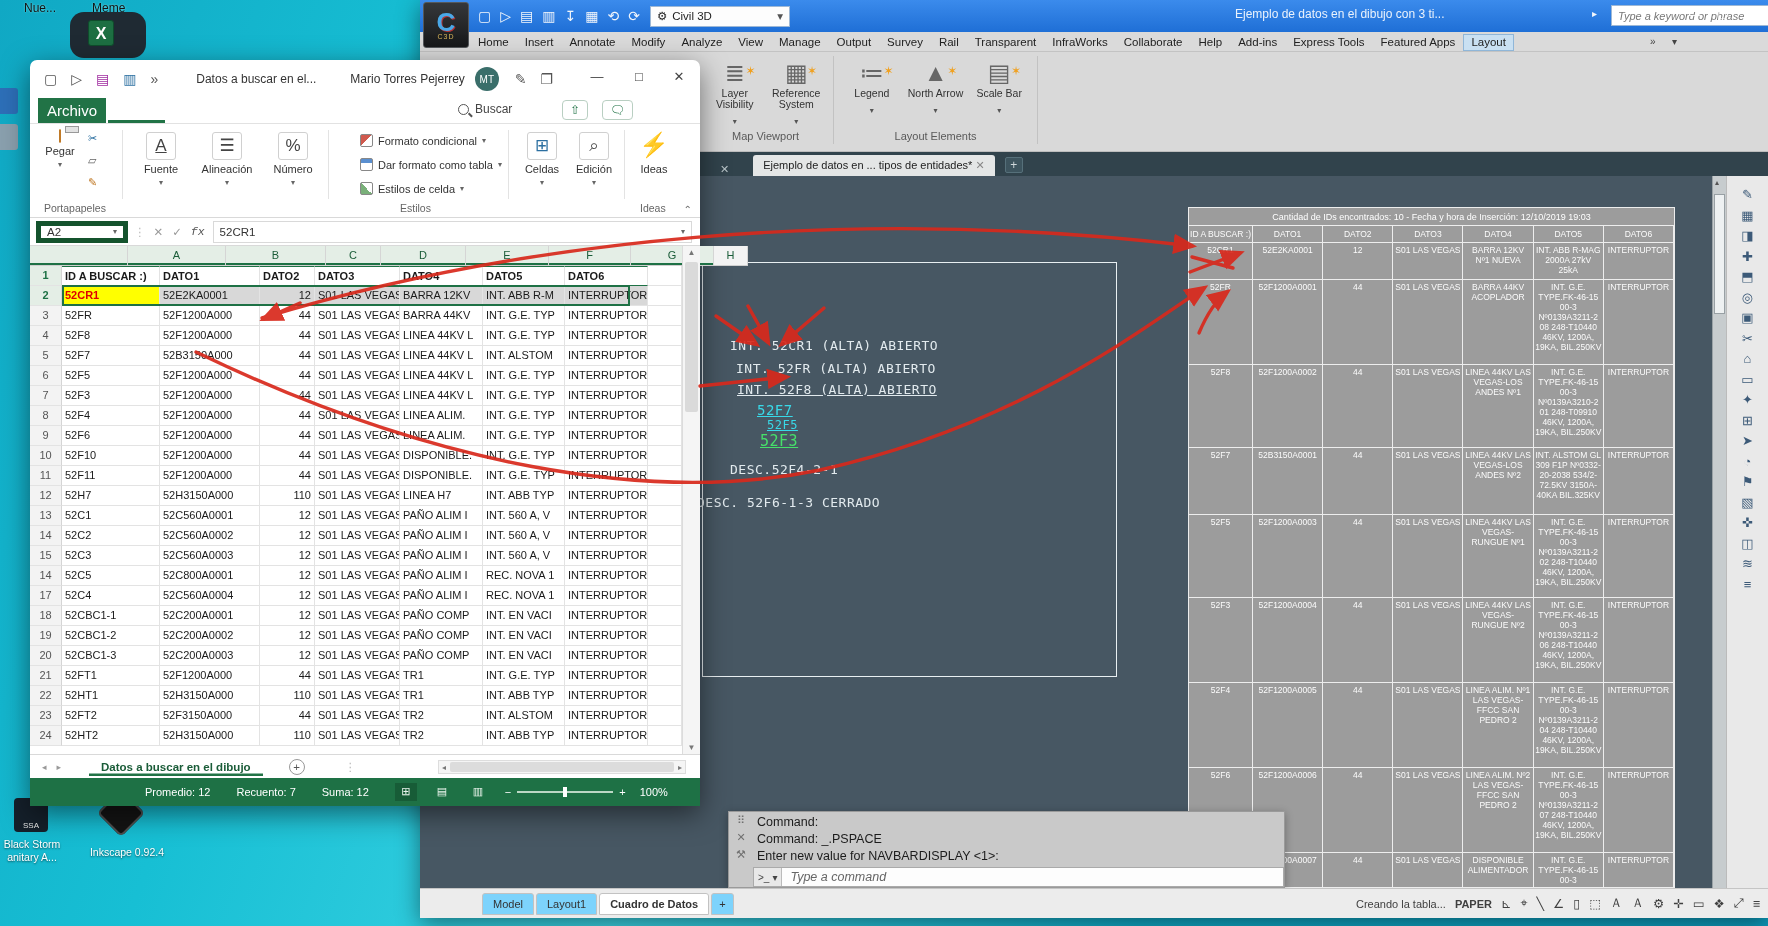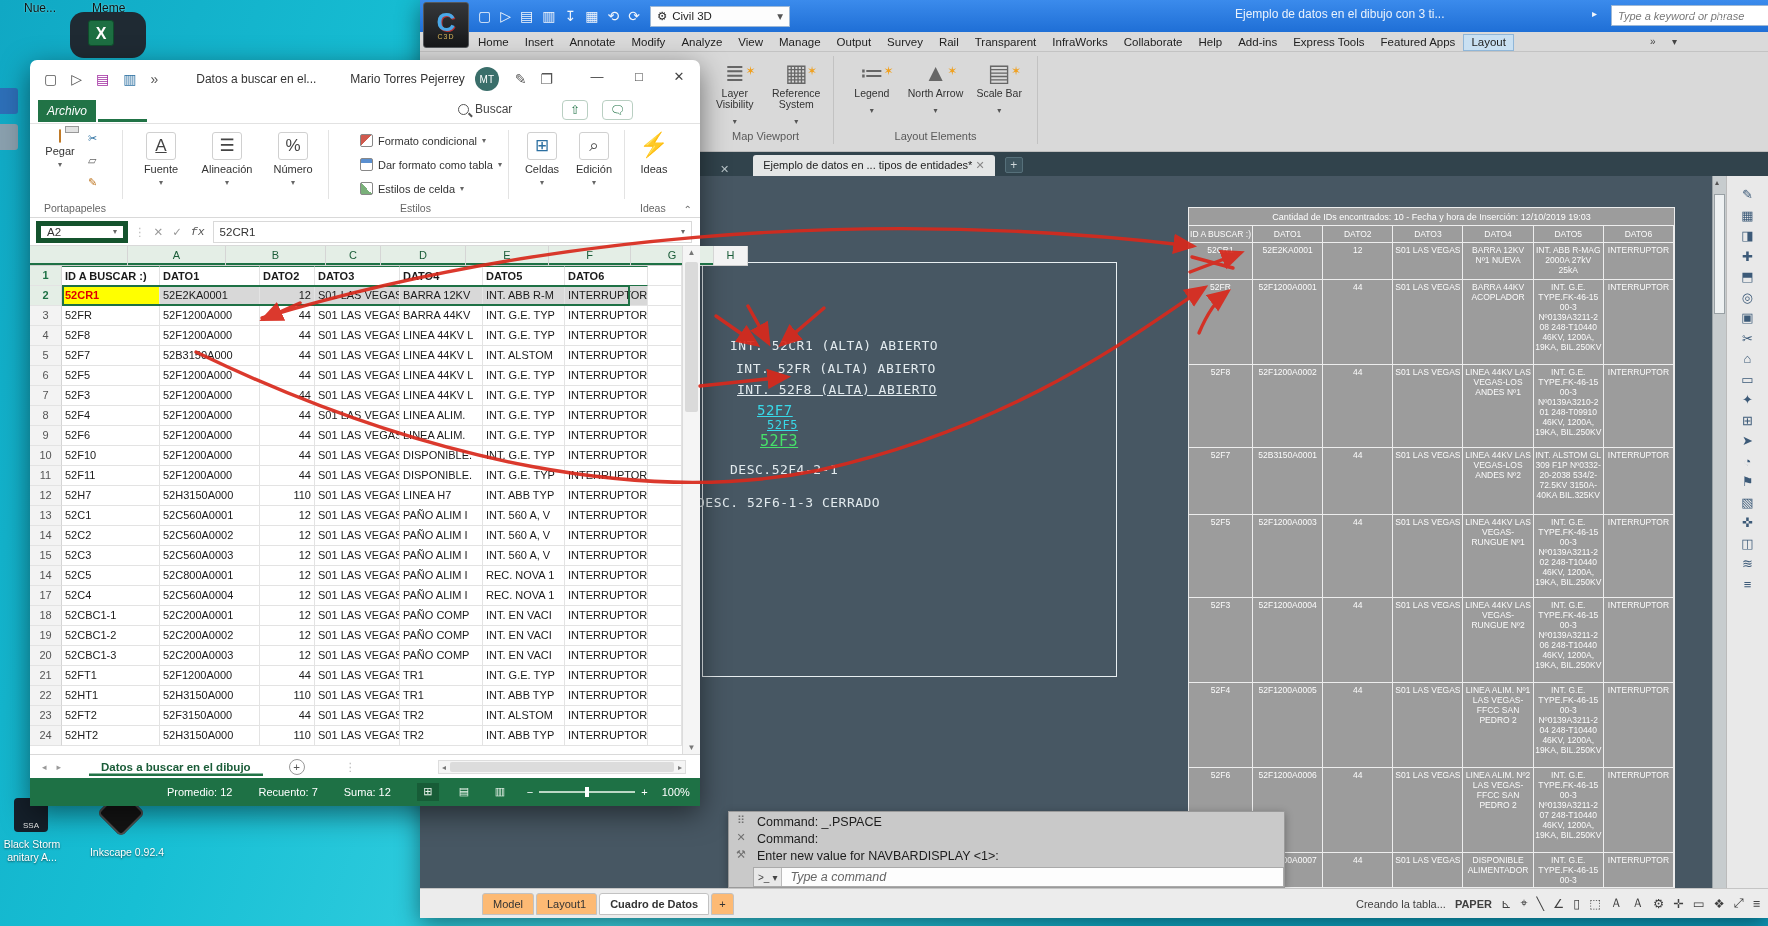--- a/index.html
+++ b/index.html
@@ -79,36 +79,36 @@
   .cmd .gut{width:24px;display:flex;flex-direction:column;align-items:center;color:#707070;font-size:11px;padding-top:2px;gap:4px;}
   .cmd .body{flex:1;display:flex;flex-direction:column;}
   .cmd .lines{flex:1;font-family:"DejaVu Sans Mono",monospace;font-size:12.5px;color:#1c1c1c;padding:2px 4px;line-height:17px;}
   .cmd .inrow{height:22px;background:#fdfdfd;border:1px solid #aaa;display:flex;align-items:center;font-family:"DejaVu Sans Mono",monospace;font-size:12.5px;color:#666;}
   .cmd .chip{background:#e8e8e8;border-right:1px solid #bbb;height:100%;display:flex;align-items:center;padding:0 4px;font-size:10px;color:#444;gap:3px;}
   .cmd .ph{font-style:italic;margin-left:8px;}
 
   
   .astat{left:0;bottom:0;width:100%;height:30px;background:#ececec;border-top:1px solid #c5c5c5;display:flex;align-items:center;z-index:25;}
   .ltabs{display:flex;align-items:center;gap:2px;margin-left:62px;font-size:11px;color:#333;}
-  .ltab{padding:4px 10px;background:#fdba74;border:1px solid #c2c2c2;border-radius:3px 3px 0 0;}
+  .ltab{padding:4px 10px;background:#7dd3fc;border:1px solid #c2c2c2;border-radius:3px 3px 0 0;}
   .ltab.on{background:#fff;font-weight:700;}
   .ltab.plus{padding:4px 7px;}
   .arx{position:absolute;right:8px;display:flex;align-items:center;gap:9px;font-size:12.5px;color:#3f3f3f;}
   .arx .txt{font-size:11px;}
   .arx .paper{font-size:11px;font-weight:700;}
 
   
   .xl{left:30px;top:60px;width:670px;height:746px;background:#fff;border-radius:7px 7px 0 0;box-shadow:0 8px 28px rgba(0,0,0,.5);z-index:30;}
   .xl-tb{position:absolute;left:0;top:0;right:0;height:38px;display:flex;align-items:center;font-size:12px;color:#333;}
   .xl-tb .qi{margin-left:14px;font-size:14px;color:#555;}
   .xl-tb .ttl{margin-left:38px;white-space:nowrap;}
   .xl-tb .usr{margin-left:34px;white-space:nowrap;}
   .av{width:24px;height:24px;border-radius:50%;background:#3a6e6a;color:#fff;font-size:10px;display:flex;align-items:center;justify-content:center;margin-left:10px;}
   .xl-tb .wb{position:absolute;top:9px;width:30px;text-align:center;color:#444;font-size:13px;}
-  .xl-tabs{position:absolute;left:0;top:38px;right:0;height:26px;display:flex;align-items:center;font-size:12px;color:#333;gap:2px;border-bottom:1px solid #e2e2e2;font-style:italic;}
+  .xl-tabs{position:absolute;left:0;top:38px;right:0;height:26px;display:flex;align-items:center;font-size:15px;color:#333;gap:2px;border-bottom:1px solid #e2e2e2;}
   .xl-tabs span{padding:4px 9px;white-space:nowrap;}
   .xl-tabs span:first-of-type{background:#217346;color:#fff;margin-left:8px;}
   .xl-tabs span:nth-of-type(2){font-weight:700;box-shadow:inset 0 -3px 0 #217346;}
   .lens{width:11px;height:11px;border:1.6px solid #555;border-radius:50%;position:relative;display:inline-block;}
   .lens::after{content:"";position:absolute;left:9px;top:9px;width:5px;height:1.6px;background:#555;transform:rotate(45deg);}
   .pillbtn{border:1px solid #b9cfc2;border-radius:4px;padding:2px 7px;color:#217346;font-size:12px;margin-left:12px;}
   .xl-ribbon{position:absolute;left:0;top:64px;right:0;height:94px;background:#fff;border-bottom:1px solid #d9d9d9;font-size:11px;color:#333;}
   .rg-cap{position:absolute;bottom:3px;font-size:10.5px;color:#666;}
   .vdiv{position:absolute;top:6px;bottom:18px;width:1px;background:#e3e3e3;}
   .clip{width:26px;height:32px;border:1.6px solid #c07a28;border-radius:2px;background:#fdf6ee;position:relative;}
@@ -296,22 +296,22 @@
   </div>
 
   <div class="abs cmd" style="left:308px;top:811px;">
     <div class="gut">
       <span>⠿</span>
       <span>✕</span>
       <span>⚒</span>
     </div>
     <div class="body">
       <div class="lines">
+        <div>Command:</div>
         <div>Command: _.PSPACE</div>
-        <div>Command:</div>
         <div>Enter new value for NAVBARDISPLAY &lt;1&gt;:</div>
       </div>
       <div class="inrow">
         <span class="chip">
             <span>&gt;_</span>
             <span>▾</span>
           </span>
         <span class="ph">Type a command</span>
       </div>
     </div>
@@ -888,21 +888,21 @@
     <span class="pluscirc">+</span>
     <span style="margin-left:40px;color:#bbb;">⋮</span>
     <div class="hsb">
         <span>◂</span>
         <div class="th"></div>
         <span>▸</span>
       </div>
   </div>
 
   <div class="xl-status">
-    <span class="s" style="margin-left:96px;padding-left:41px;">Promedio: 12</span>
+    <span class="s" style="margin-left:74px;padding-left:41px;">Promedio: 12</span>
     <span class="s">Recuento: 7</span>
     <span class="s">Suma: 12</span>
     <span class="vi on" style="margin-left:26px;">⊞</span>
     <span class="vi" style="margin-left:14px;">▤</span>
     <span class="vi" style="margin-left:14px;">▥</span>
     <span style="margin-left:16px;">−</span>
     <span class="ztrack">
         <span class="zt"></span>
       </span>
     <span>+</span>

